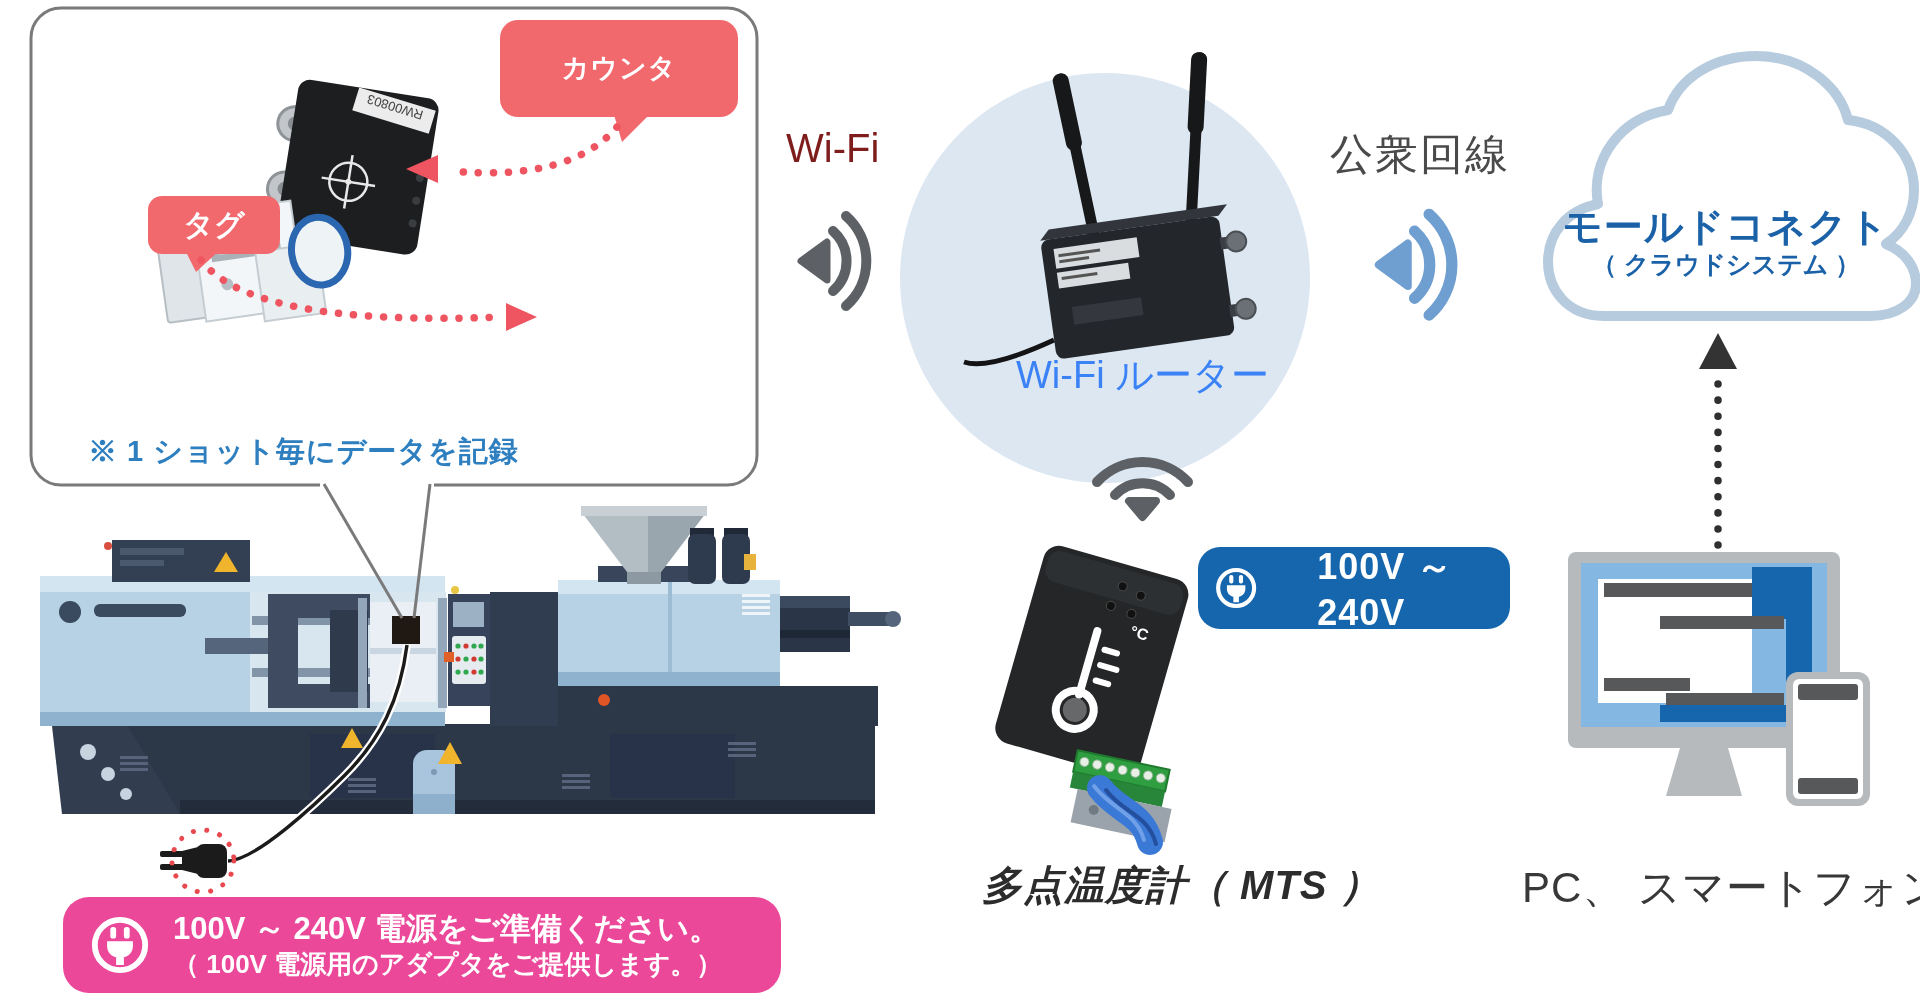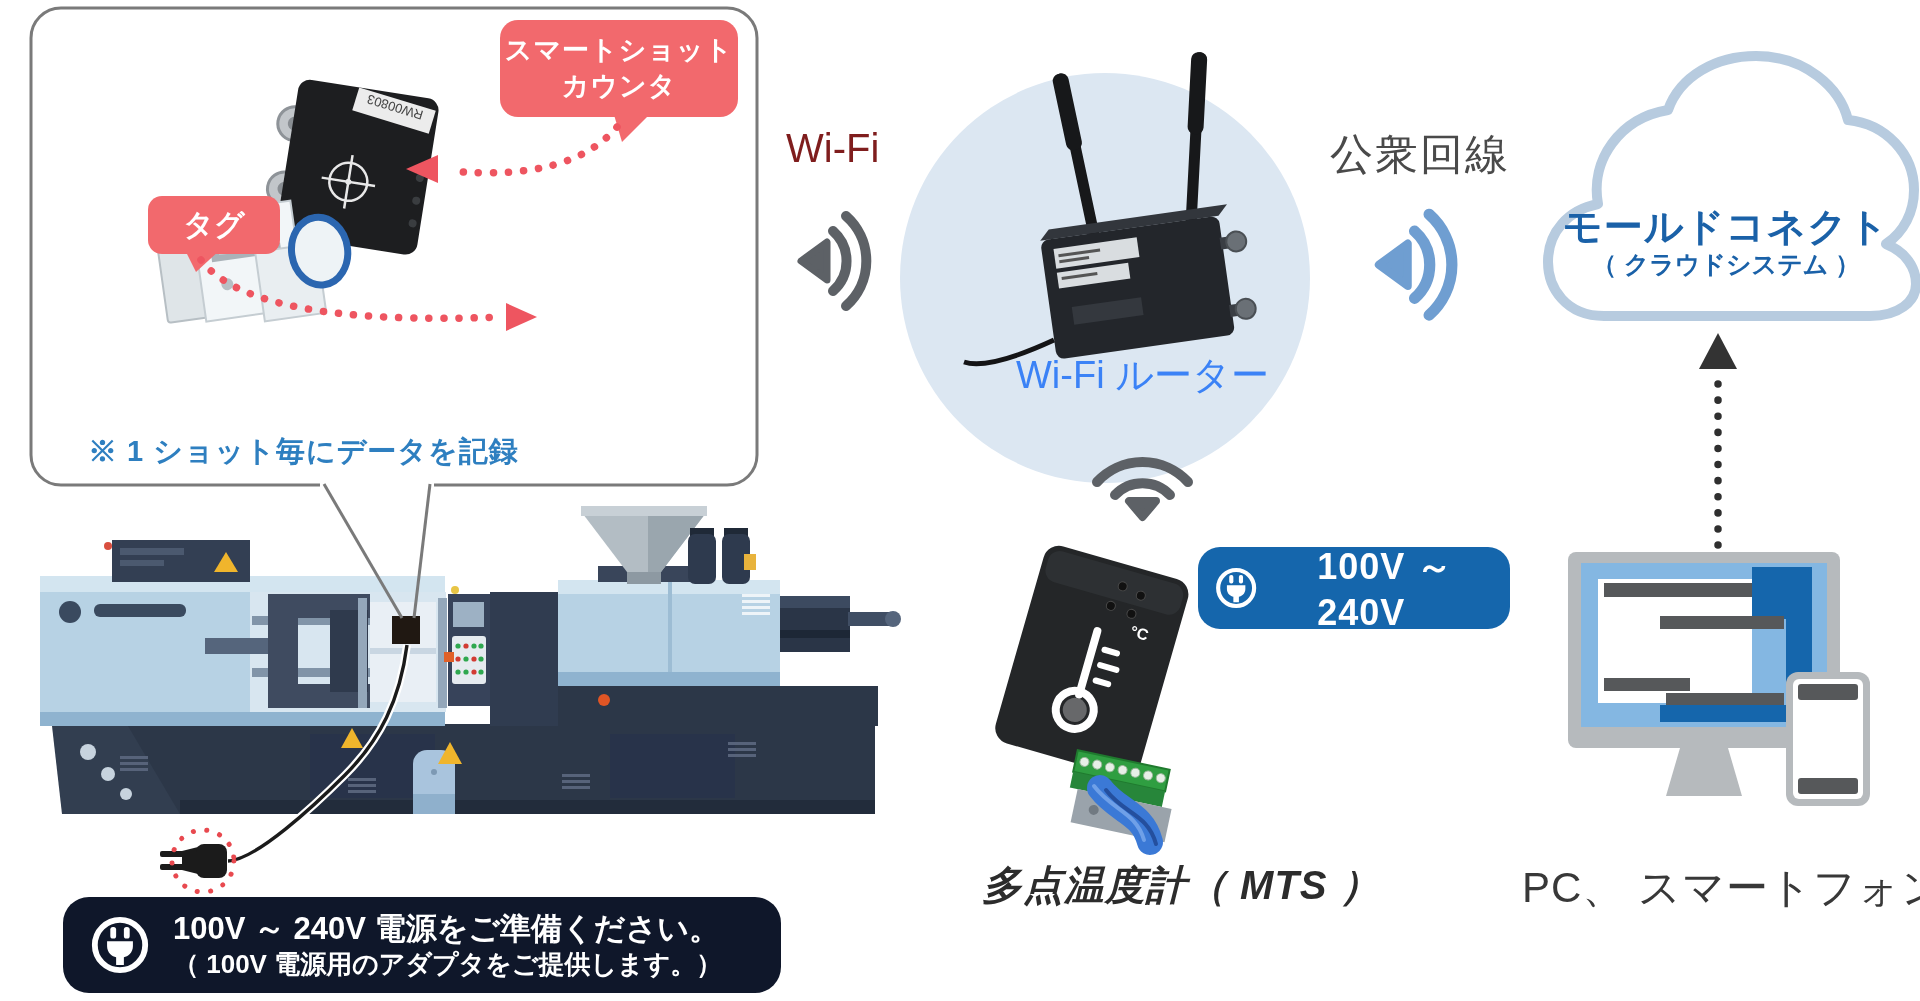--- a/index.html
+++ b/index.html
@@ -318,21 +318,20 @@
       </g>
       <g fill="none" stroke-linecap="round">
         <path d="M1100 788 C 1118 812 1142 812 1150 842" stroke="#3b79d6" stroke-width="26"></path>
         <path d="M1094 786 C 1112 810 1136 812 1144 840" stroke="#6fa0e8" stroke-width="4"></path>
         <path d="M1106 790 C 1124 814 1148 814 1156 844" stroke="#244f9e" stroke-width="4"></path>
       </g>
     </g>
   </svg>
 
   <div class="abs badge-pink" style="left:500px;top:20px;width:238px;height:97px;border-radius:18px;font-size:27px;line-height:1.3;letter-spacing:1px;">
-    <span>スマートショット</span>
     <span>カウンタ</span>
   </div>
 
   <div class="abs badge-pink" style="left:148px;top:196px;width:132px;height:58px;border-radius:14px;font-size:30px;align-items:center;">
     <span>タグ</span>
   </div>
 
   <div class="abs lbl t-ssc-note" style="left:80px;top:432px;margin-left:8px;">※ 1 ショット毎にデータを記録</div>
 
   <div class="abs lbl t-wifi" style="left:786px;top:126px;">Wi-Fi</div>
@@ -351,21 +350,21 @@
       <rect x="27" y="10" width="4.5" height="9" rx="2" fill="#fff"></rect>
       <path d="M14 21 h20 v4 c0 5 -4 8 -7 8.5 v6 h-6 v-6 c-3 -0.5 -7 -3.5 -7 -8.5 z" fill="#fff"></path>
     </svg>
     <span style="margin-left:18px;font-size:36px;font-weight:bold;letter-spacing:1px;">100V ～ 240V</span>
   </div>
 
   <div class="abs lbl t-mts" style="left:982px;top:858px;">多点温度計（ MTS ）</div>
 
   <div class="abs lbl t-client" style="left:1522px;top:860px;">PC、 スマートフォン</div>
 
-  <div class="abs badge-blue" style="left:63px;top:897px;width:718px;height:96px;border-radius:26px;background:#0f172a;">
+  <div class="abs badge-blue" style="left:63px;top:897px;width:718px;height:96px;border-radius:26px;background:#ec4899;">
     <svg width="62" height="62" viewBox="0 0 48 48" style="margin-left:26px">
       <circle cx="24" cy="24" r="19.5" fill="none" stroke="#fff" stroke-width="4.5"></circle>
       <rect x="16.5" y="10" width="4.5" height="9" rx="2" fill="#fff"></rect>
       <rect x="27" y="10" width="4.5" height="9" rx="2" fill="#fff"></rect>
       <path d="M14 21 h20 v4 c0 5 -4 8 -7 8.5 v6 h-6 v-6 c-3 -0.5 -7 -3.5 -7 -8.5 z" fill="#fff"></path>
     </svg>
     <div style="margin-left:22px;">
       <div class="pow-line1">100V ～ 240V 電源をご準備ください。</div>
       <div class="pow-line2">（ 100V 電源用のアダプタをご提供します。）</div>
     </div>

